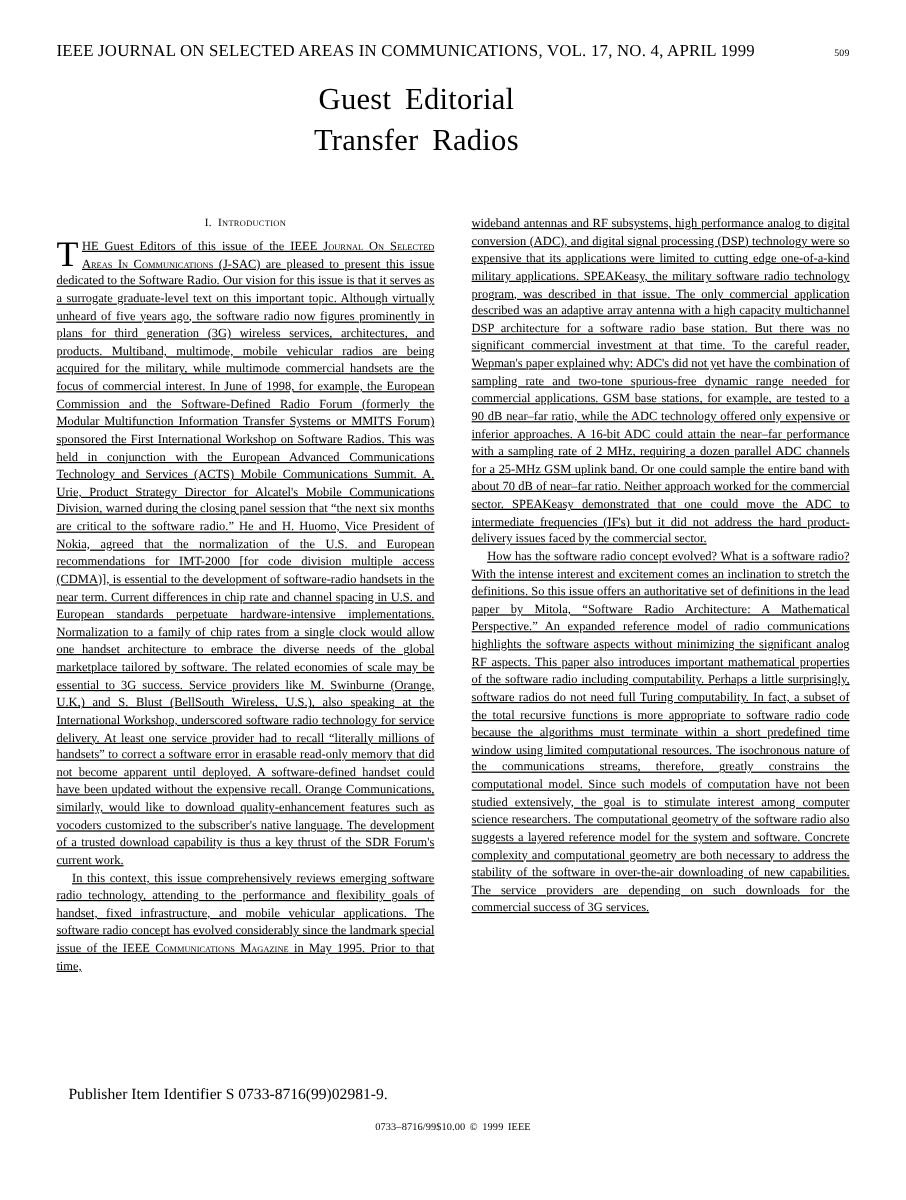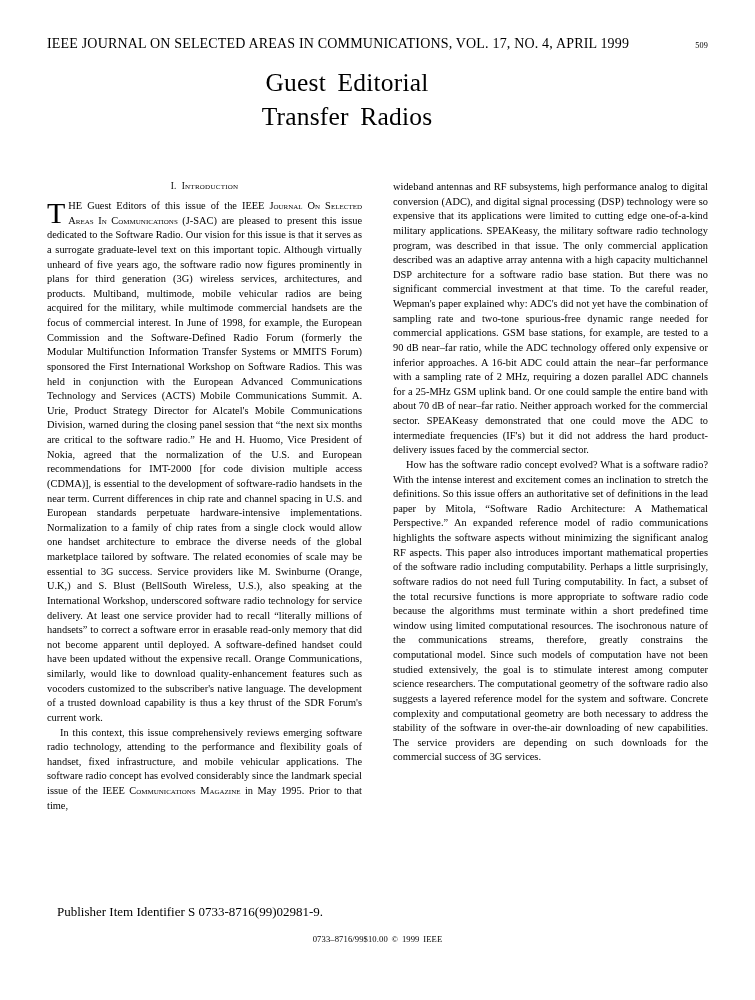--- a/index.html
+++ b/index.html
@@ -83,20 +83,21 @@
   .sec-head .numeral { font-variant: normal; }
 
   p.body {
     margin: 0;
     font-size: 10.4px;
     line-height: 14.63px;
     text-align: justify;
     text-justify: inter-word;
     hyphens: none;
     text-indent: 13px;
+    text-decoration: underline;
   }
   p.body.noindent { text-indent: 0; }
   p.body + p.body { margin-top: 0; }
 
   
   p.dropcap-para {
     text-indent: 0;
   }
   p.dropcap-para .dropcap {
     float: left;

